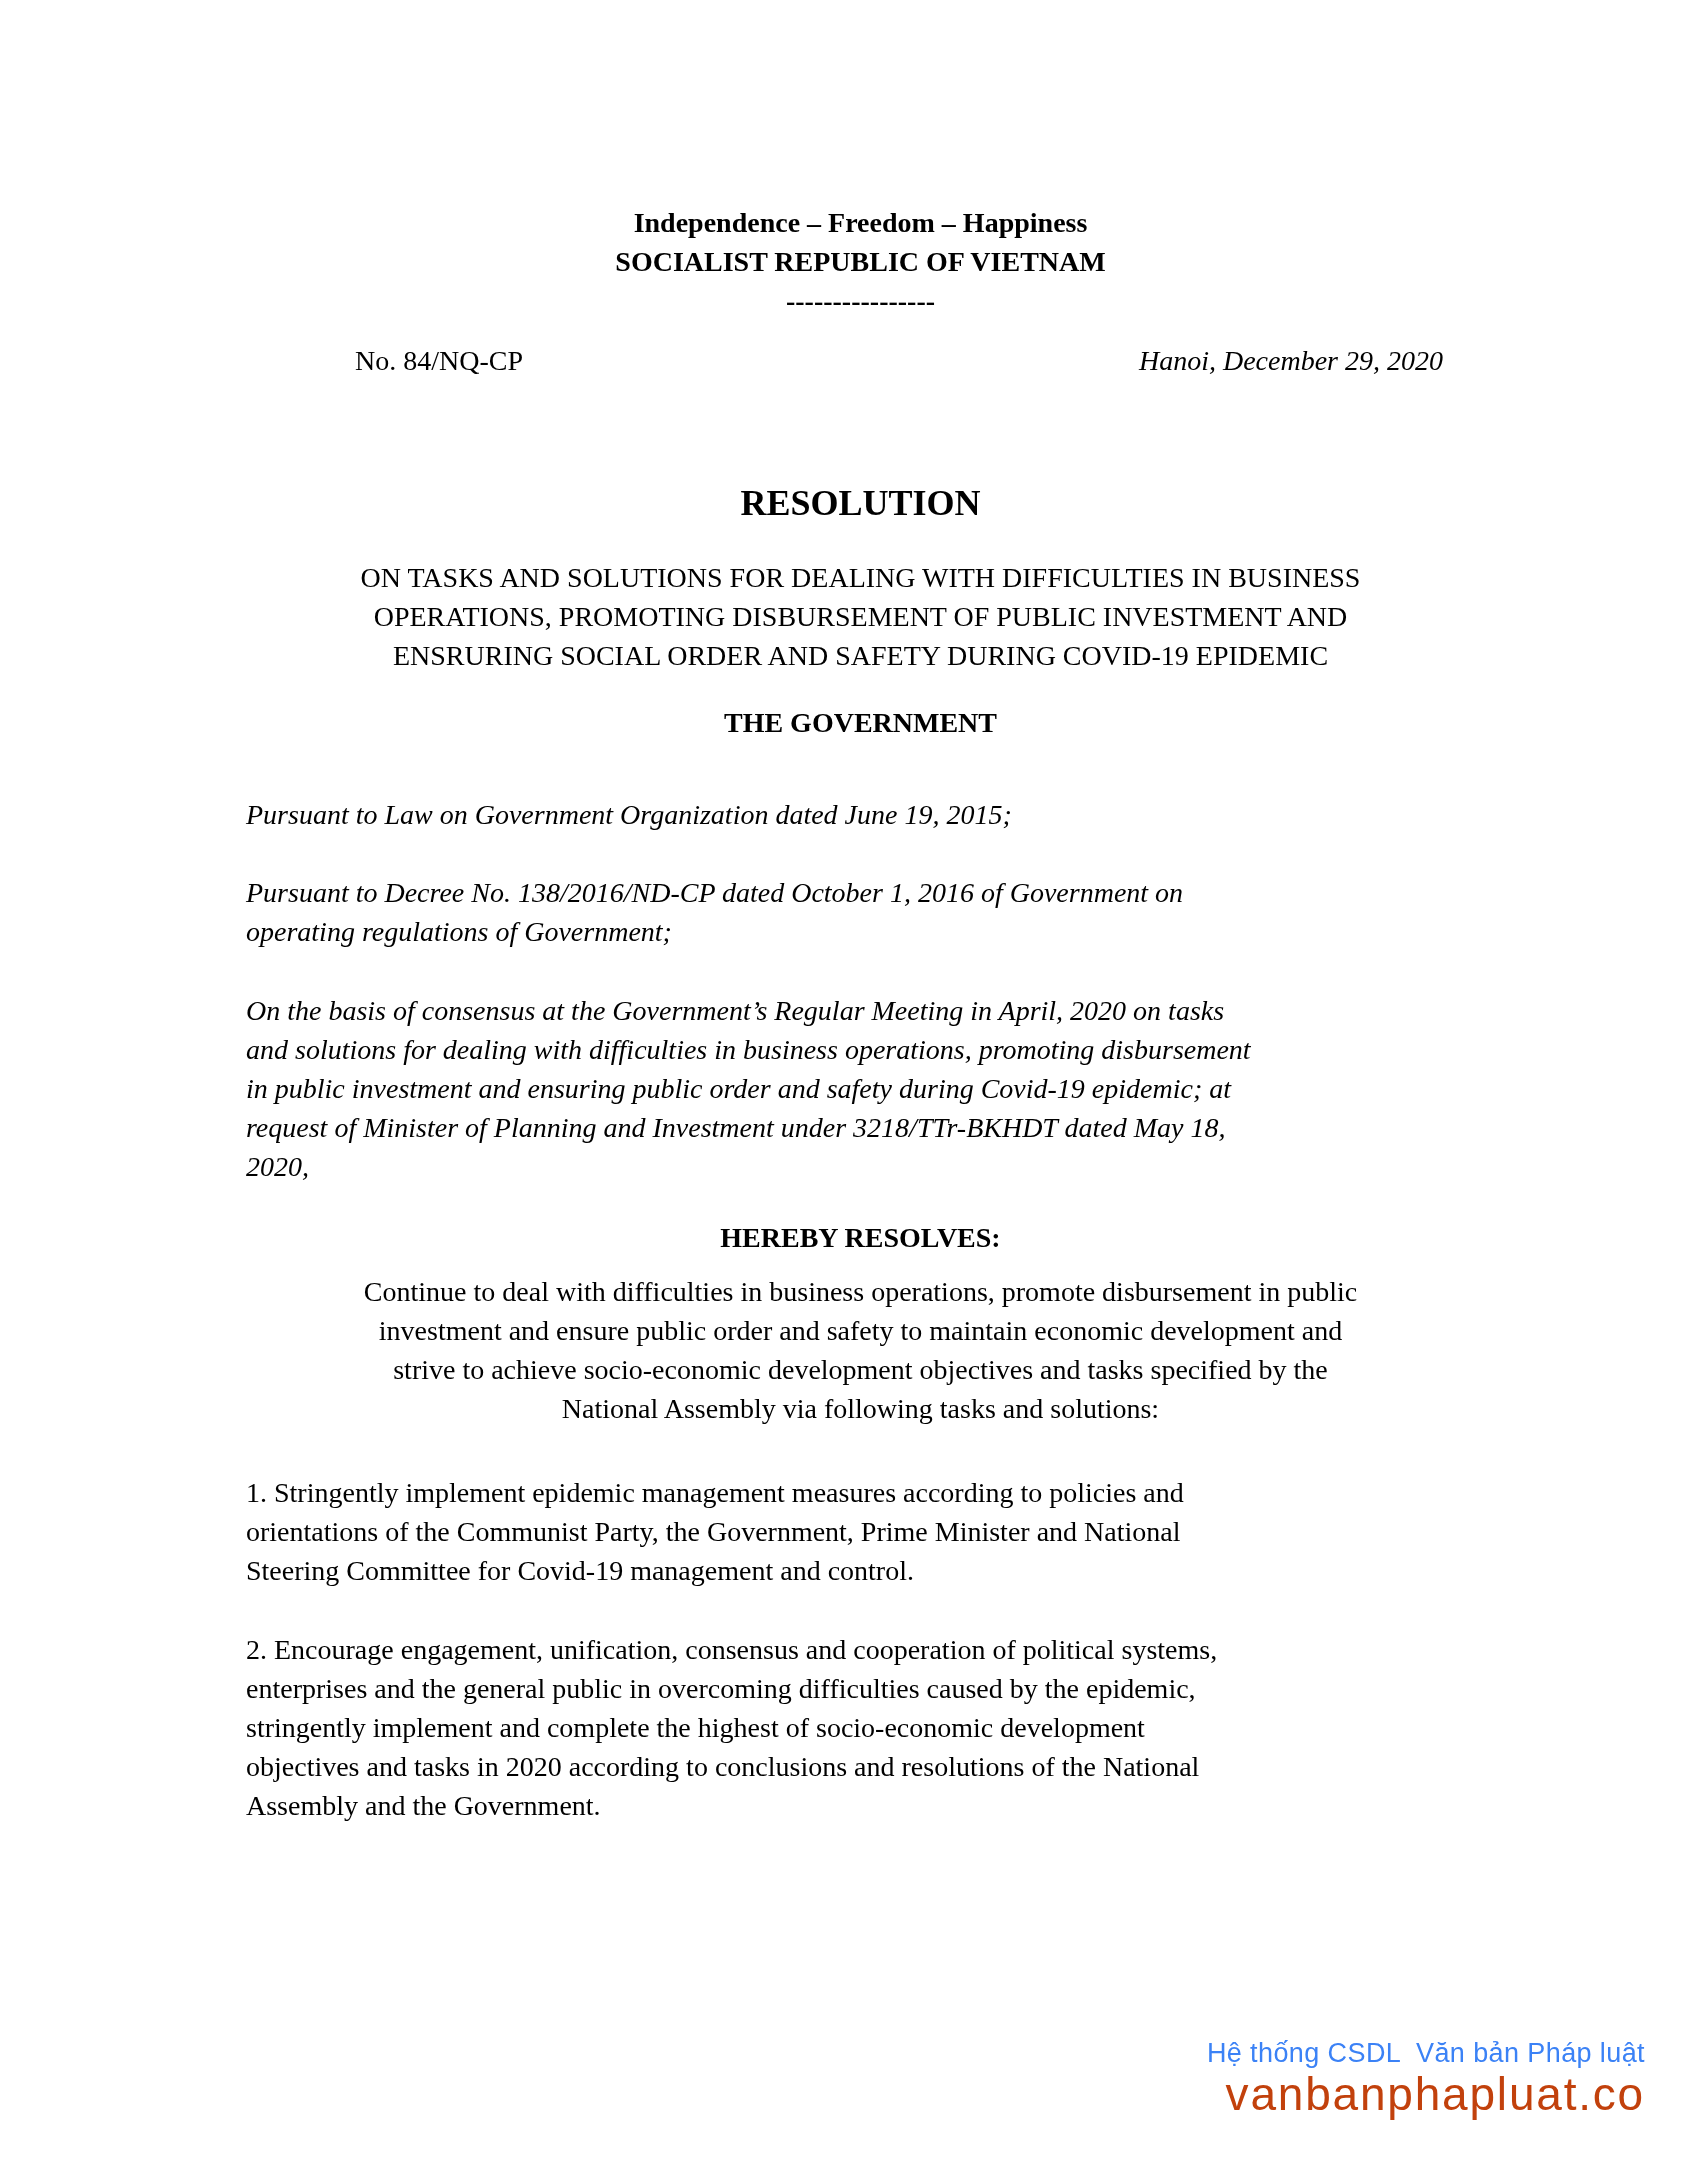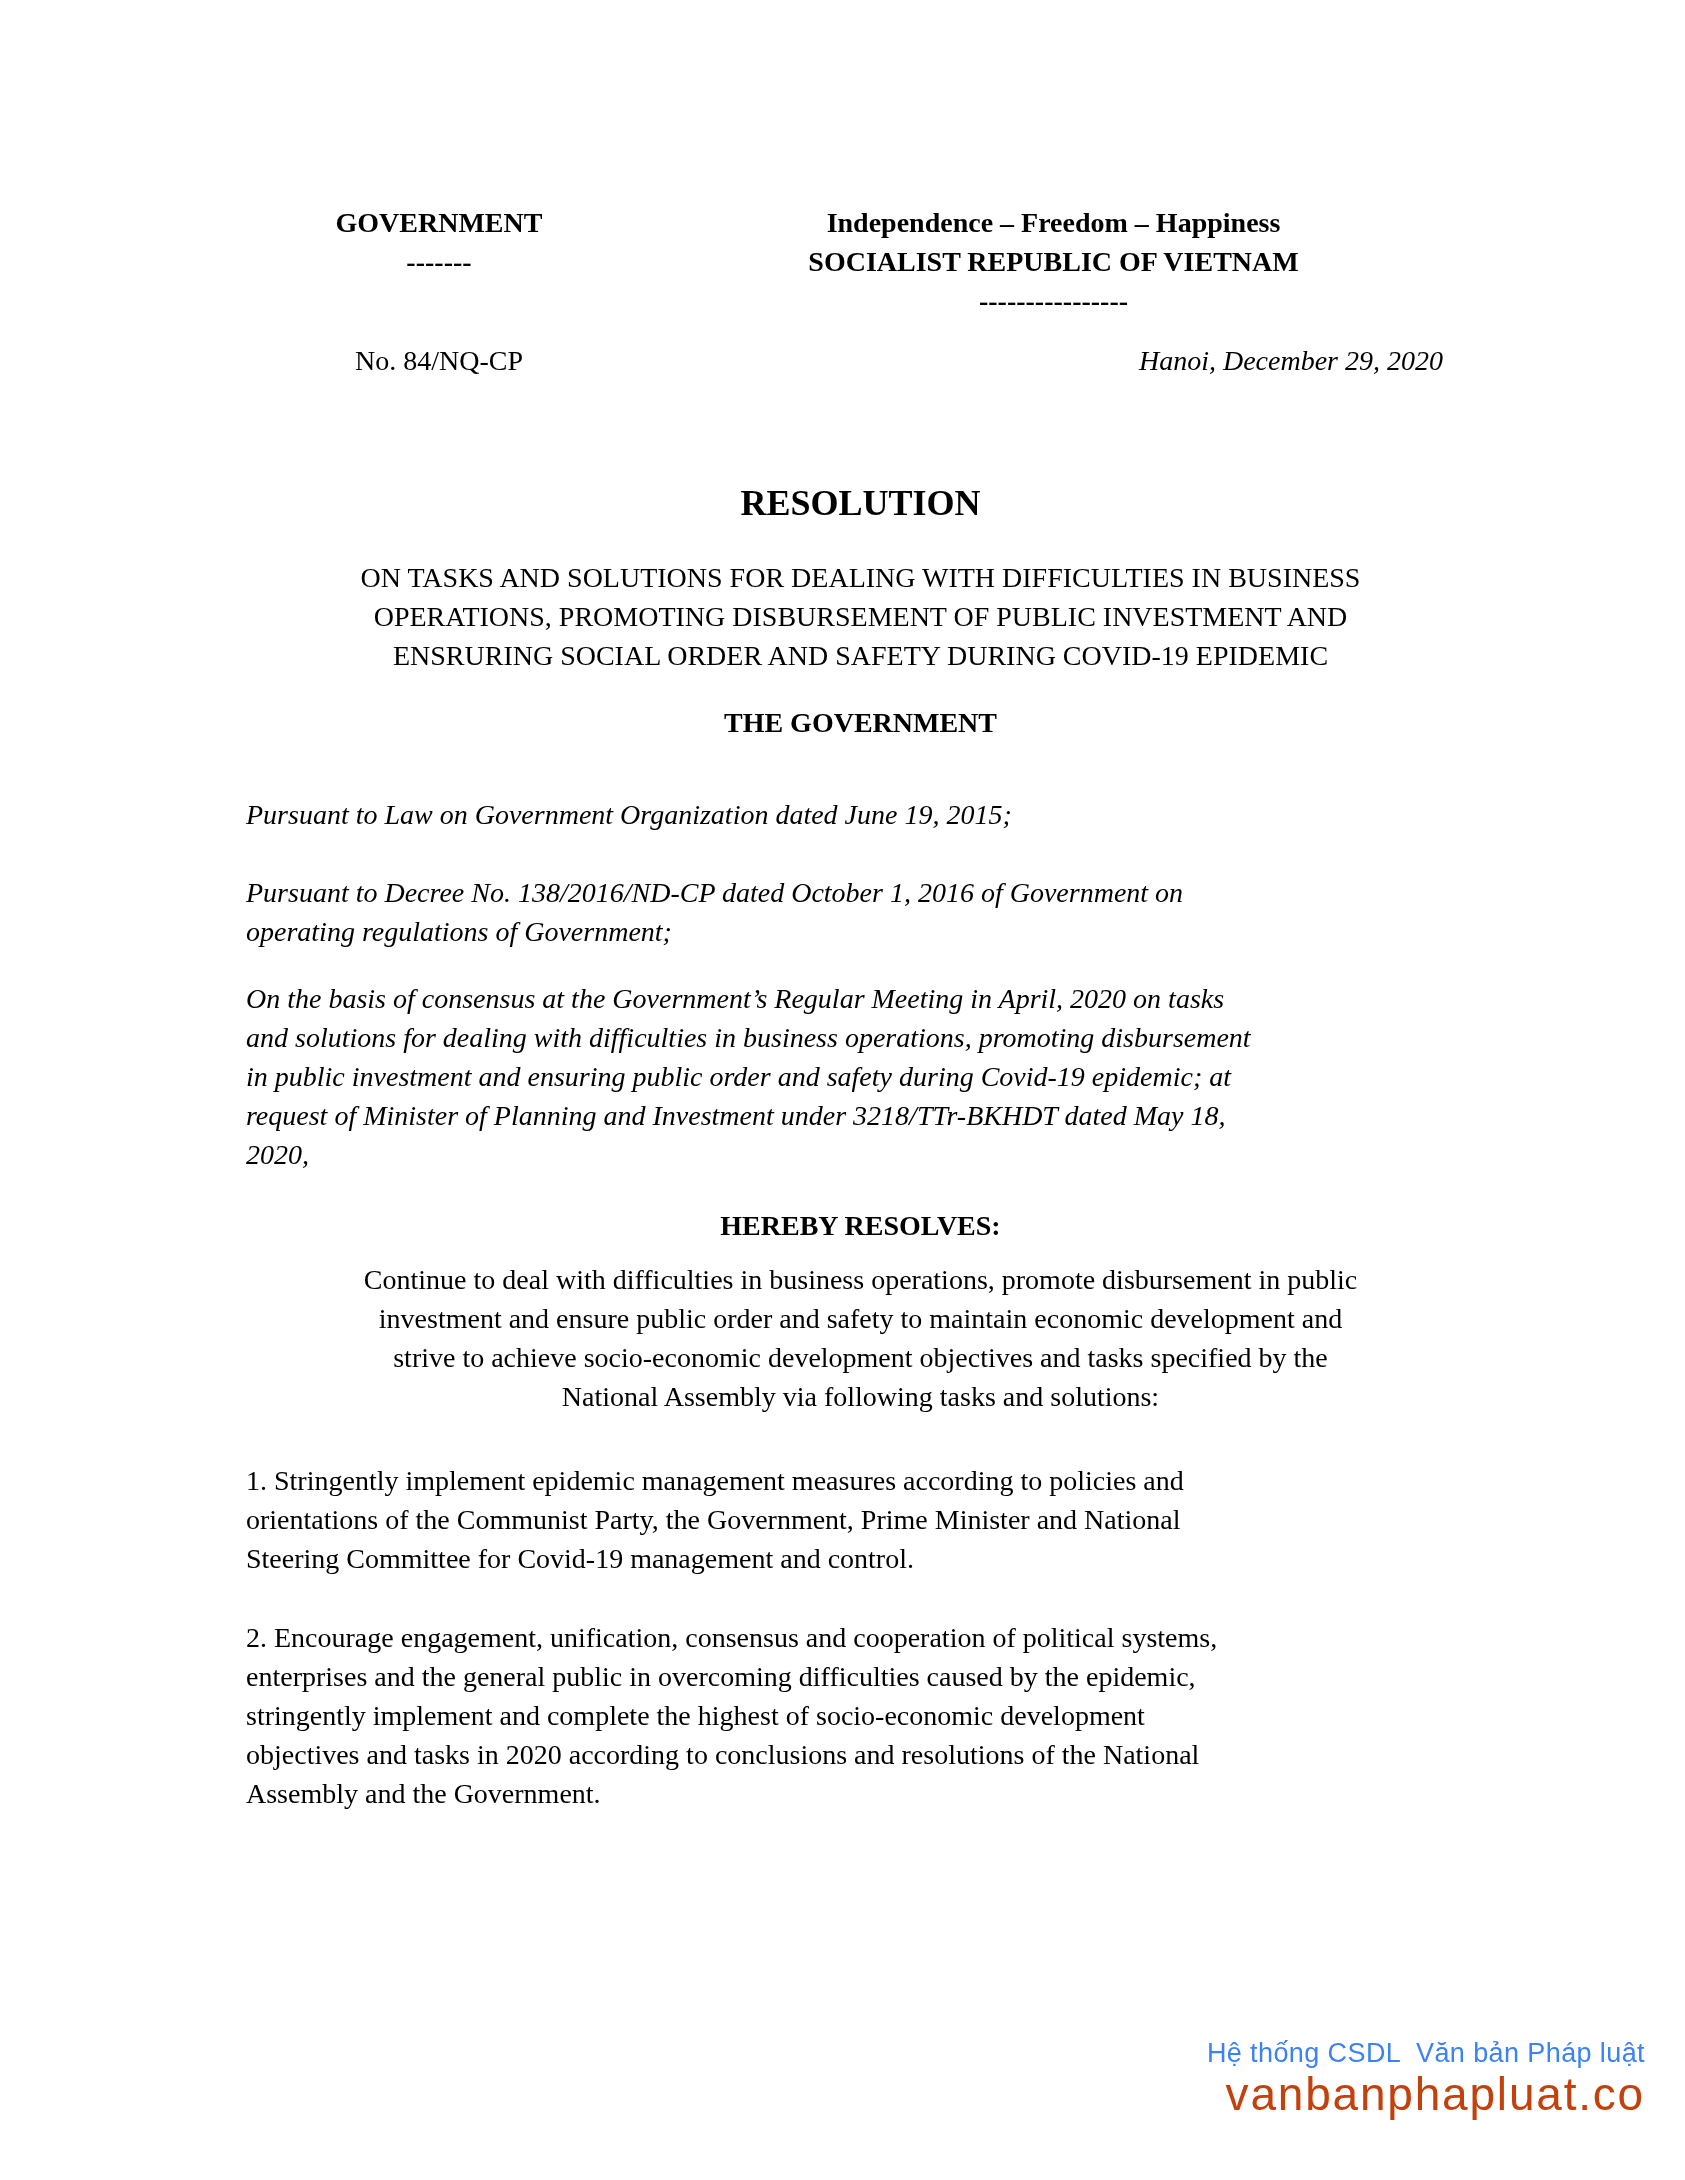--- a/index.html
+++ b/index.html
@@ -35,21 +35,21 @@
   .doc-number { width: 386px; text-align: center; }
   .place-date { flex: 1; text-align: right; padding-right: 32px; font-style: italic; }
 
   .doc-type { margin: 104px 0 0 0; font-size: 36px; font-weight: bold; text-align: center; }
   .subject { margin-top: 35px; text-align: center; }
   .issuer { margin-top: 28px; font-weight: bold; text-align: center; }
 
   p { margin: 0; }
   .p-pursuant1 { margin-top: 53px; font-style: italic; }
   .p-pursuant2 { margin-top: 39px; font-style: italic; }
-  .p-basis { margin-top: 28px; font-style: italic; }
+  .p-basis { margin-top: 40px; font-style: italic; }
   .resolves-heading { margin-top: 32px; font-weight: bold; text-align: center; }
   .p-intro { margin-top: 15px; text-align: center; }
   .section-heading { margin-top: 29px; font-weight: bold; }
   .p-principle1 { margin-top: 45px; }
   .p-principle2 { margin-top: 40px; }
 
   .watermark {
     position: absolute;
     top: 2037px;
     right: 40px;
@@ -71,24 +71,20 @@
     font-weight: 300;
   }
 </style>
 </head>
 <body>
 
 <div class="page">
   <div class="content">
 
     <div class="header">
-      <div class="header-left">
-        <div class="bold">GOVERNMENT</div>
-        <div class="bold">-------</div>
-      </div>
       <div class="header-right">
         <div class="bold">Independence – Freedom – Happiness</div>
         <div class="bold">SOCIALIST REPUBLIC OF VIETNAM</div>
         <div class="bold">----------------</div>
       </div>
     </div>
 
     <div class="header-row2">
       <div class="doc-number">No. 84/NQ-CP</div>
       <div class="place-date">Hanoi, December 29, 2020</div>

